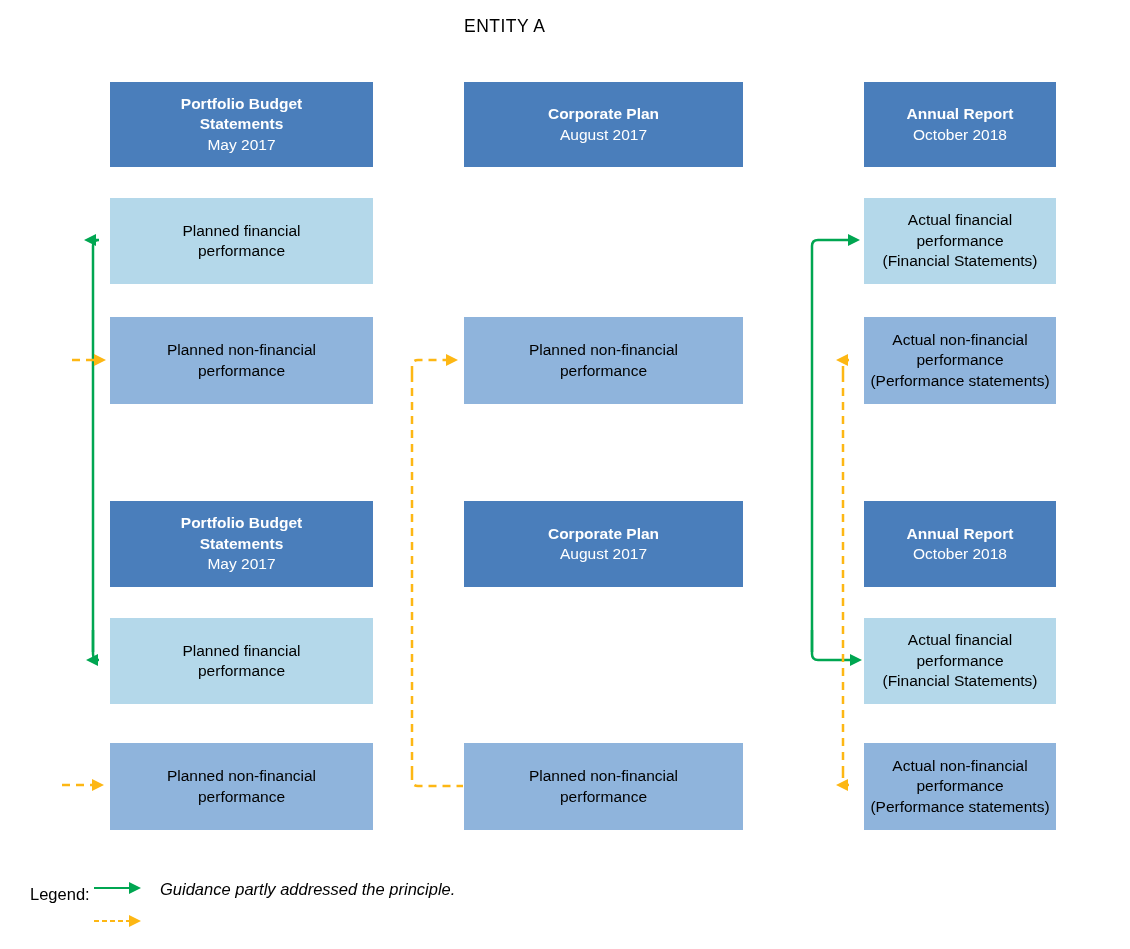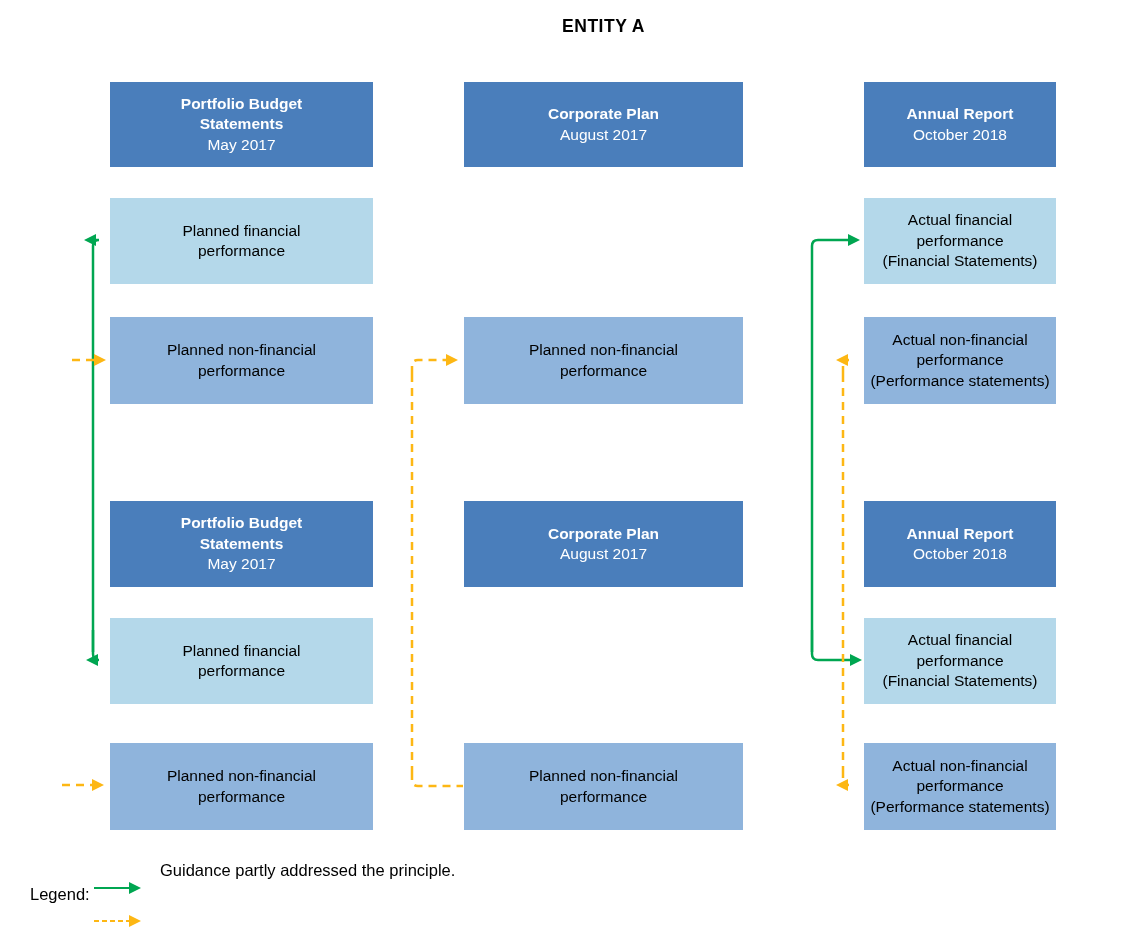--- a/index.html
+++ b/index.html
@@ -28,21 +28,21 @@
   .col-mid{left:464px;width:279px;}
   .col-right{left:864px;width:192px;}
   .row-h-a{top:82px;height:85px;}
   .row-lb-a{top:198px;height:86px;}
   .row-mb-a{top:317px;height:87px;}
   .row-h-b{top:501px;height:86px;}
   .row-lb-b{top:618px;height:86px;}
   .row-mb-b{top:743px;height:87px;}
   .entity-title{
     position:absolute;left:464px;width:279px;
-    text-align:center;font-weight:bold;font-size:17.5px;
+    text-align:left;font-weight:normal;font-size:17.5px;
     letter-spacing:0.5px;color:#000;
   }
   #arrow-layer{
     position:absolute;left:0;top:0;width:1130px;height:949px;
     pointer-events:none;
   }
   .legend-label{
     position:absolute;font-size:16.5px;color:#000;
   }
   .legend-arrow{position:absolute;}
@@ -160,15 +160,15 @@
 
   <div class="legend-label" style="left:30px;top:877px;margin-top:8px;">Legend:</div>
 
   <svg class="legend-arrow" style="left:93px;top:881px;" width="52" height="14" viewBox="0 0 52 14">
     <path d="M 1 7 H 36" fill="none" stroke-width="2" marker-end="url(#head-green)" stroke="#00A651"></path>
   </svg>
 
   <svg class="legend-arrow" style="left:93px;top:914px;" width="52" height="14" viewBox="0 0 52 14">
     <path d="M 1 7 H 36" fill="none" stroke-width="2" stroke-dasharray="5 3" marker-end="url(#head-yellow)" stroke="#FDB714"></path>
   </svg>
-  <div class="legend-label" style="left:160px;top:861px;">Guidance partly addressed the principle.</div>
+  <div class="legend-label" style="left:160px;top:880px;font-style:italic;">Guidance partly addressed the principle.</div>
 
 </div>
 
 </body></html>

